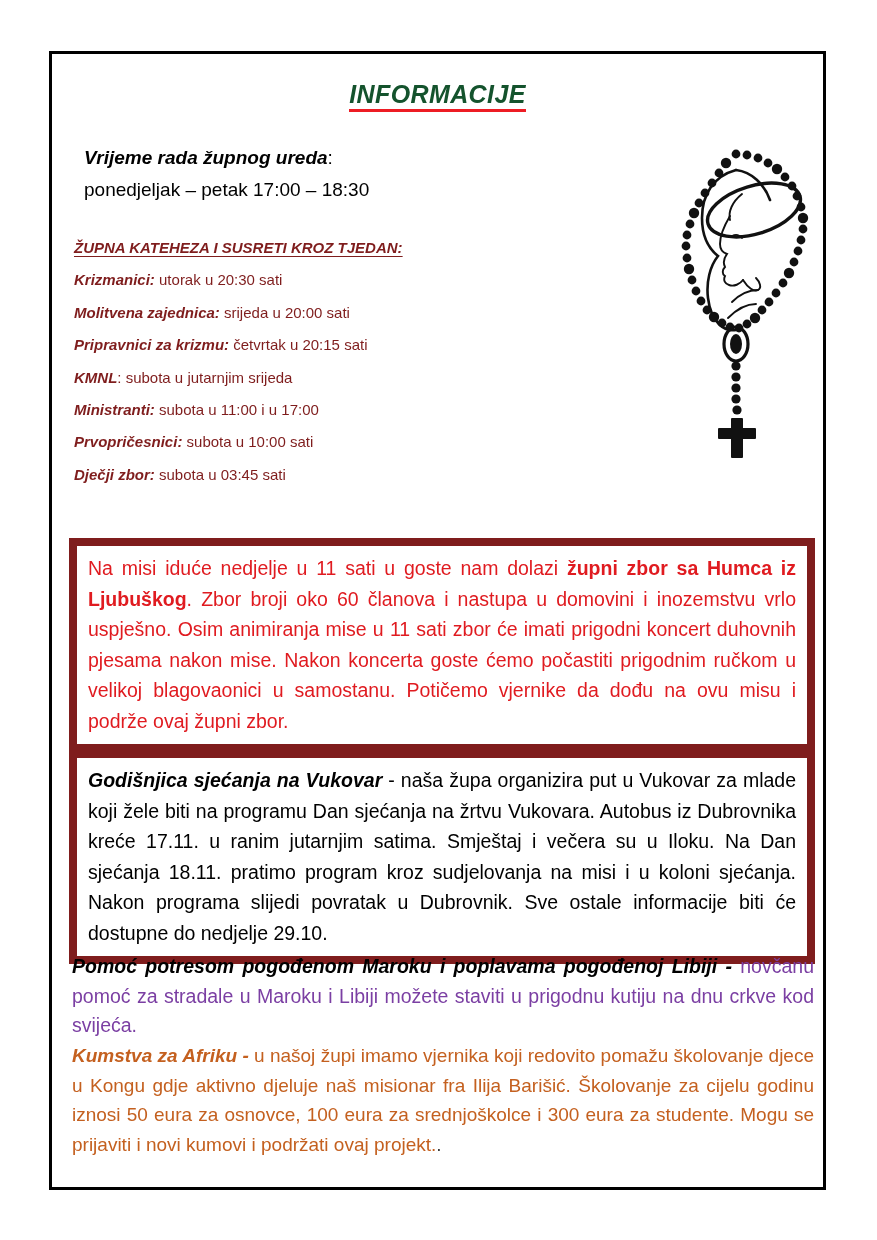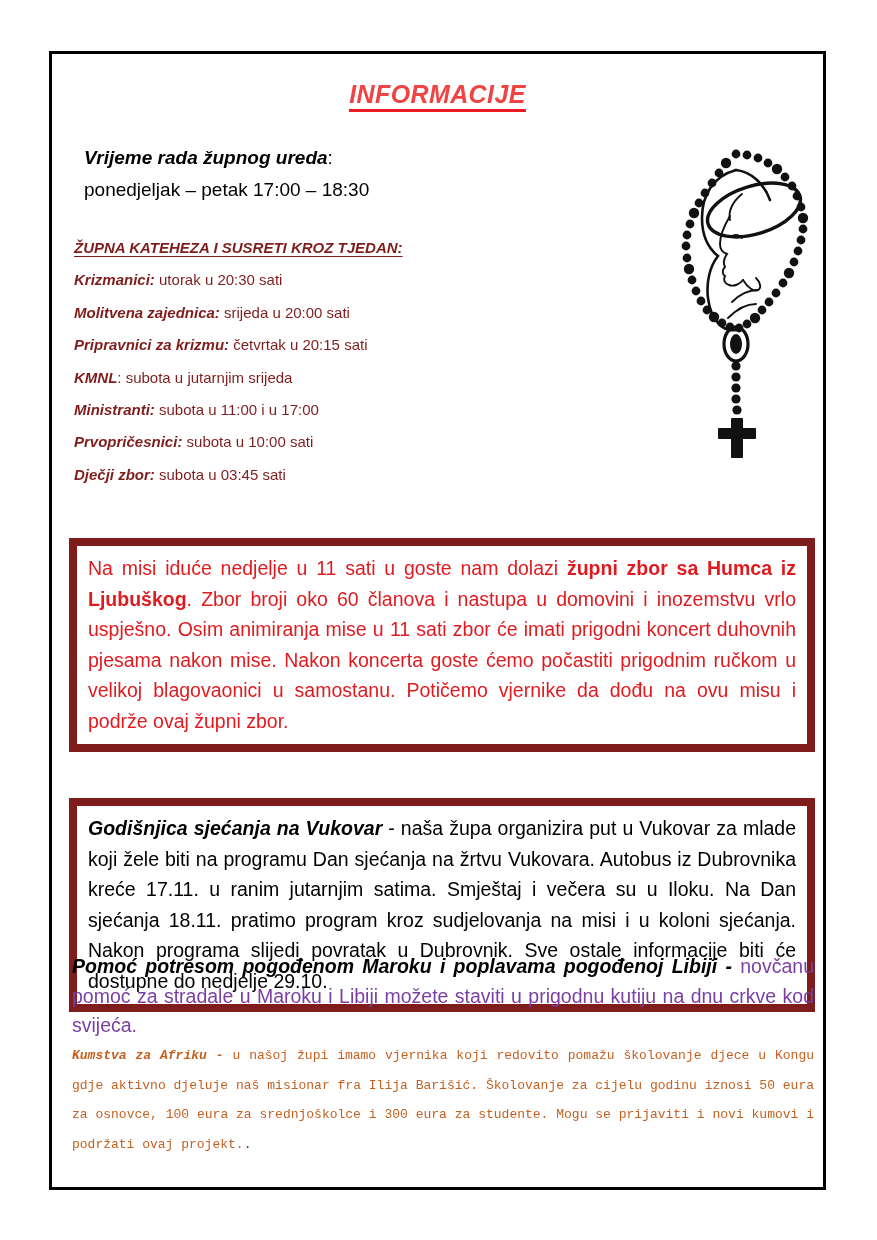--- a/index.html
+++ b/index.html
@@ -33,21 +33,21 @@
     height: 100%;
   }
 
   
   #doc-title {
     position: absolute;
     left: 0;
     top: 26px;
     width: 100%;
     text-align: center;
-    color: #ef4444;
+    color: #14532d;
     font-weight: bold;
     font-style: italic;
     font-size: 25px;
     letter-spacing: 0.4px;
   }
   #doc-title span {
     border-bottom: 3px solid #ED1C24;
     padding-bottom: 1px;
   }
 
@@ -96,21 +96,21 @@
     left: 17px;
     top: 484px;
     width: 746px;
     font-size: 19.5px;
     line-height: 30.5px;
     color: #E01B20;
     text-align: justify;
   }
   #vukovar-box {
     left: 17px;
-    top: 744px;
+    top: 696px;
     width: 746px;
     font-size: 19.5px;
     line-height: 30.5px;
     color: #000000;
     text-align: justify;
   }
   .bold-red { font-weight: bold; }
   .bold-italic-black { font-weight: bold; font-style: italic; }
 
   
@@ -122,25 +122,24 @@
     font-size: 19.5px;
     line-height: 29.5px;
     color: #7B3FA3;
     text-align: justify;
   }
   #africa-para {
     position: absolute;
     left: 20px;
     top: 987px;
     width: 742px;
-    font-size: 13px;
+    font-size: 19px;
     line-height: 29.5px;
     color: #C4601F;
     text-align: justify;
-    font-family: Liberation Mono, monospace;
   }
   .lead-purple { font-weight: bold; font-style: italic; color: #000000; }
   .lead-orange { font-weight: bold; font-style: italic; color: #C4601F; }
   .trailing-dot { color: #3b3b3b; }
 
   
   #madonna-figure {
     position: absolute;
     left: 592px;
     top: 78px;

